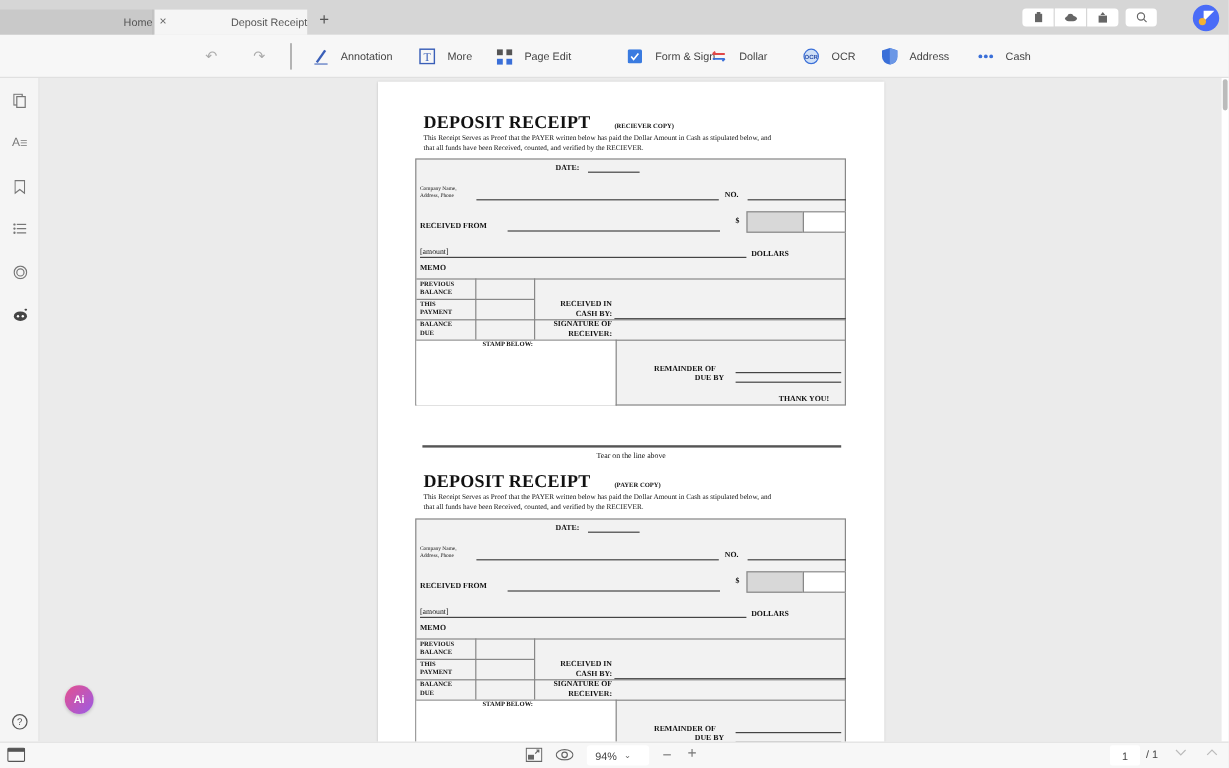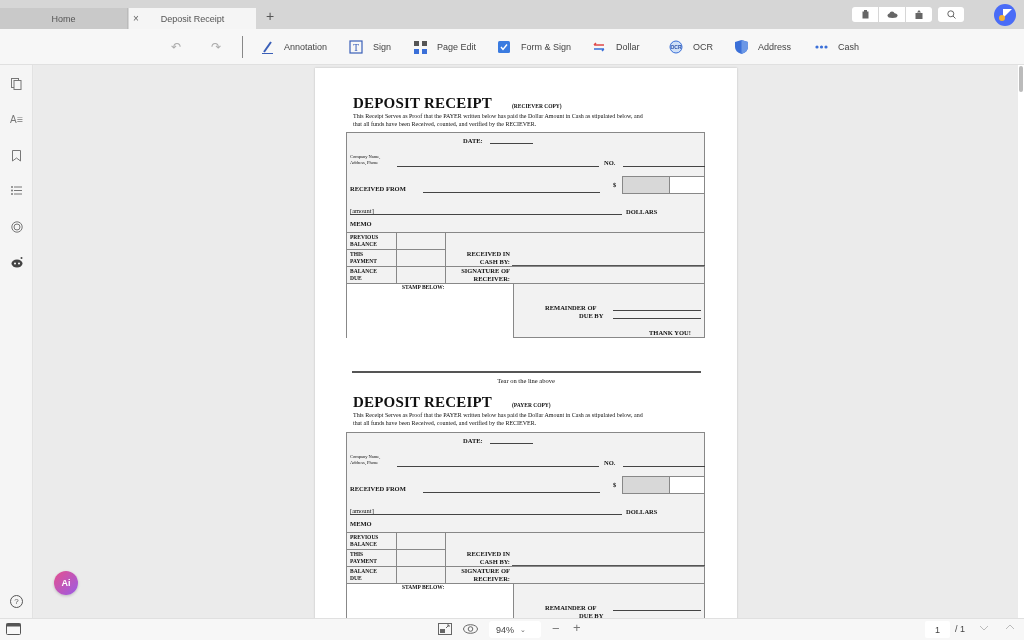--- a/index.html
+++ b/index.html
@@ -1,18 +1,18 @@
 <!DOCTYPE html>
 <html><head>
 <meta charset="utf-8">
 <style>
 *{box-sizing:border-box;margin:0;padding:0}
 body{width:1024px;height:640px;overflow:hidden;background:#ececec;font-family:"Liberation Sans",sans-serif;position:relative}
 .tabbar{position:absolute;left:0;top:0;width:1024px;height:29px;background:#d6d6d6}
-.tab{position:absolute;top:8px;height:21px;font-size:9px;color:#555;display:flex;align-items:center;justify-content:center}
+.tab{position:absolute;top:8px;height:21px;font-size:9px;color:#555;display:flex;align-items:center;justify-content:flex-end}
 .tab-home{left:0;width:128px;background:#c9c9c9;border-right:1px solid #bbb}
 .tab-active{left:129px;width:127px;background:#f5f5f5}
 .tab-active .x{position:absolute;left:4px;font-size:10px;color:#666}
 .tab-add{position:absolute;left:266px;top:8px;font-size:14px;color:#555}
 .tbtn-grp{position:absolute;top:7px;left:852px;height:15px;display:flex;gap:1px}
 .tbtn{width:26px;height:15px;background:#fff;display:flex;align-items:center;justify-content:center;font-size:8px;color:#666}
 .tbtn:first-child{border-radius:3px 0 0 3px}.tbtn:nth-child(3){border-radius:0 3px 3px 0;margin-right:5px}
 .tbtn.search{border-radius:3px}
 .avatar{position:absolute;left:994px;top:4px;width:22px;height:22px;border-radius:50%;background:#4a6cf7;overflow:hidden}
 .avatar:after{content:"";position:absolute;left:5px;top:11px;width:6px;height:6px;border-radius:50%;background:#f2b233}
@@ -100,34 +100,34 @@
       </span>
     <span>Annotation</span>
   </div>
   <div class="titem" style="left:349px">
     <span class="ico">
         <svg width="14" height="14">
           <rect x="1" y="1" width="12" height="12" fill="none" stroke="#3a5fb8" stroke-width="1.2"></rect>
           <text x="7" y="11" font-size="10" text-anchor="middle" fill="#3a5fb8" font-family="Liberation Serif, serif">T</text>
         </svg>
       </span>
-    <span>Sign</span>
+    <span>More</span>
   </div>
   <div class="titem" style="left:413px">
     <span class="ico">
         <svg width="13" height="13">
           <rect x="0" y="0" width="5" height="5" fill="#555"></rect>
           <rect x="8" y="0" width="5" height="5" fill="#555"></rect>
           <rect x="0" y="8" width="5" height="5" fill="#3a6fd8"></rect>
           <rect x="8" y="8" width="5" height="5" fill="#3a6fd8"></rect>
         </svg>
       </span>
     <span>Page Edit</span>
   </div>
-  <div class="titem" style="left:497px">
+  <div class="titem" style="left:522px">
     <span class="ico">
         <svg width="12" height="12">
           <rect x="0" y="0" width="12" height="12" rx="1.5" fill="#3a7be0"></rect>
           <path d="M3 6 L5 8.5 L9 3.5" stroke="#fff" stroke-width="1.4" fill="none"></path>
         </svg>
       </span>
     <span>Form &amp; Sign</span>
   </div>
   <div class="titem" style="left:592px">
     <span class="ico">

